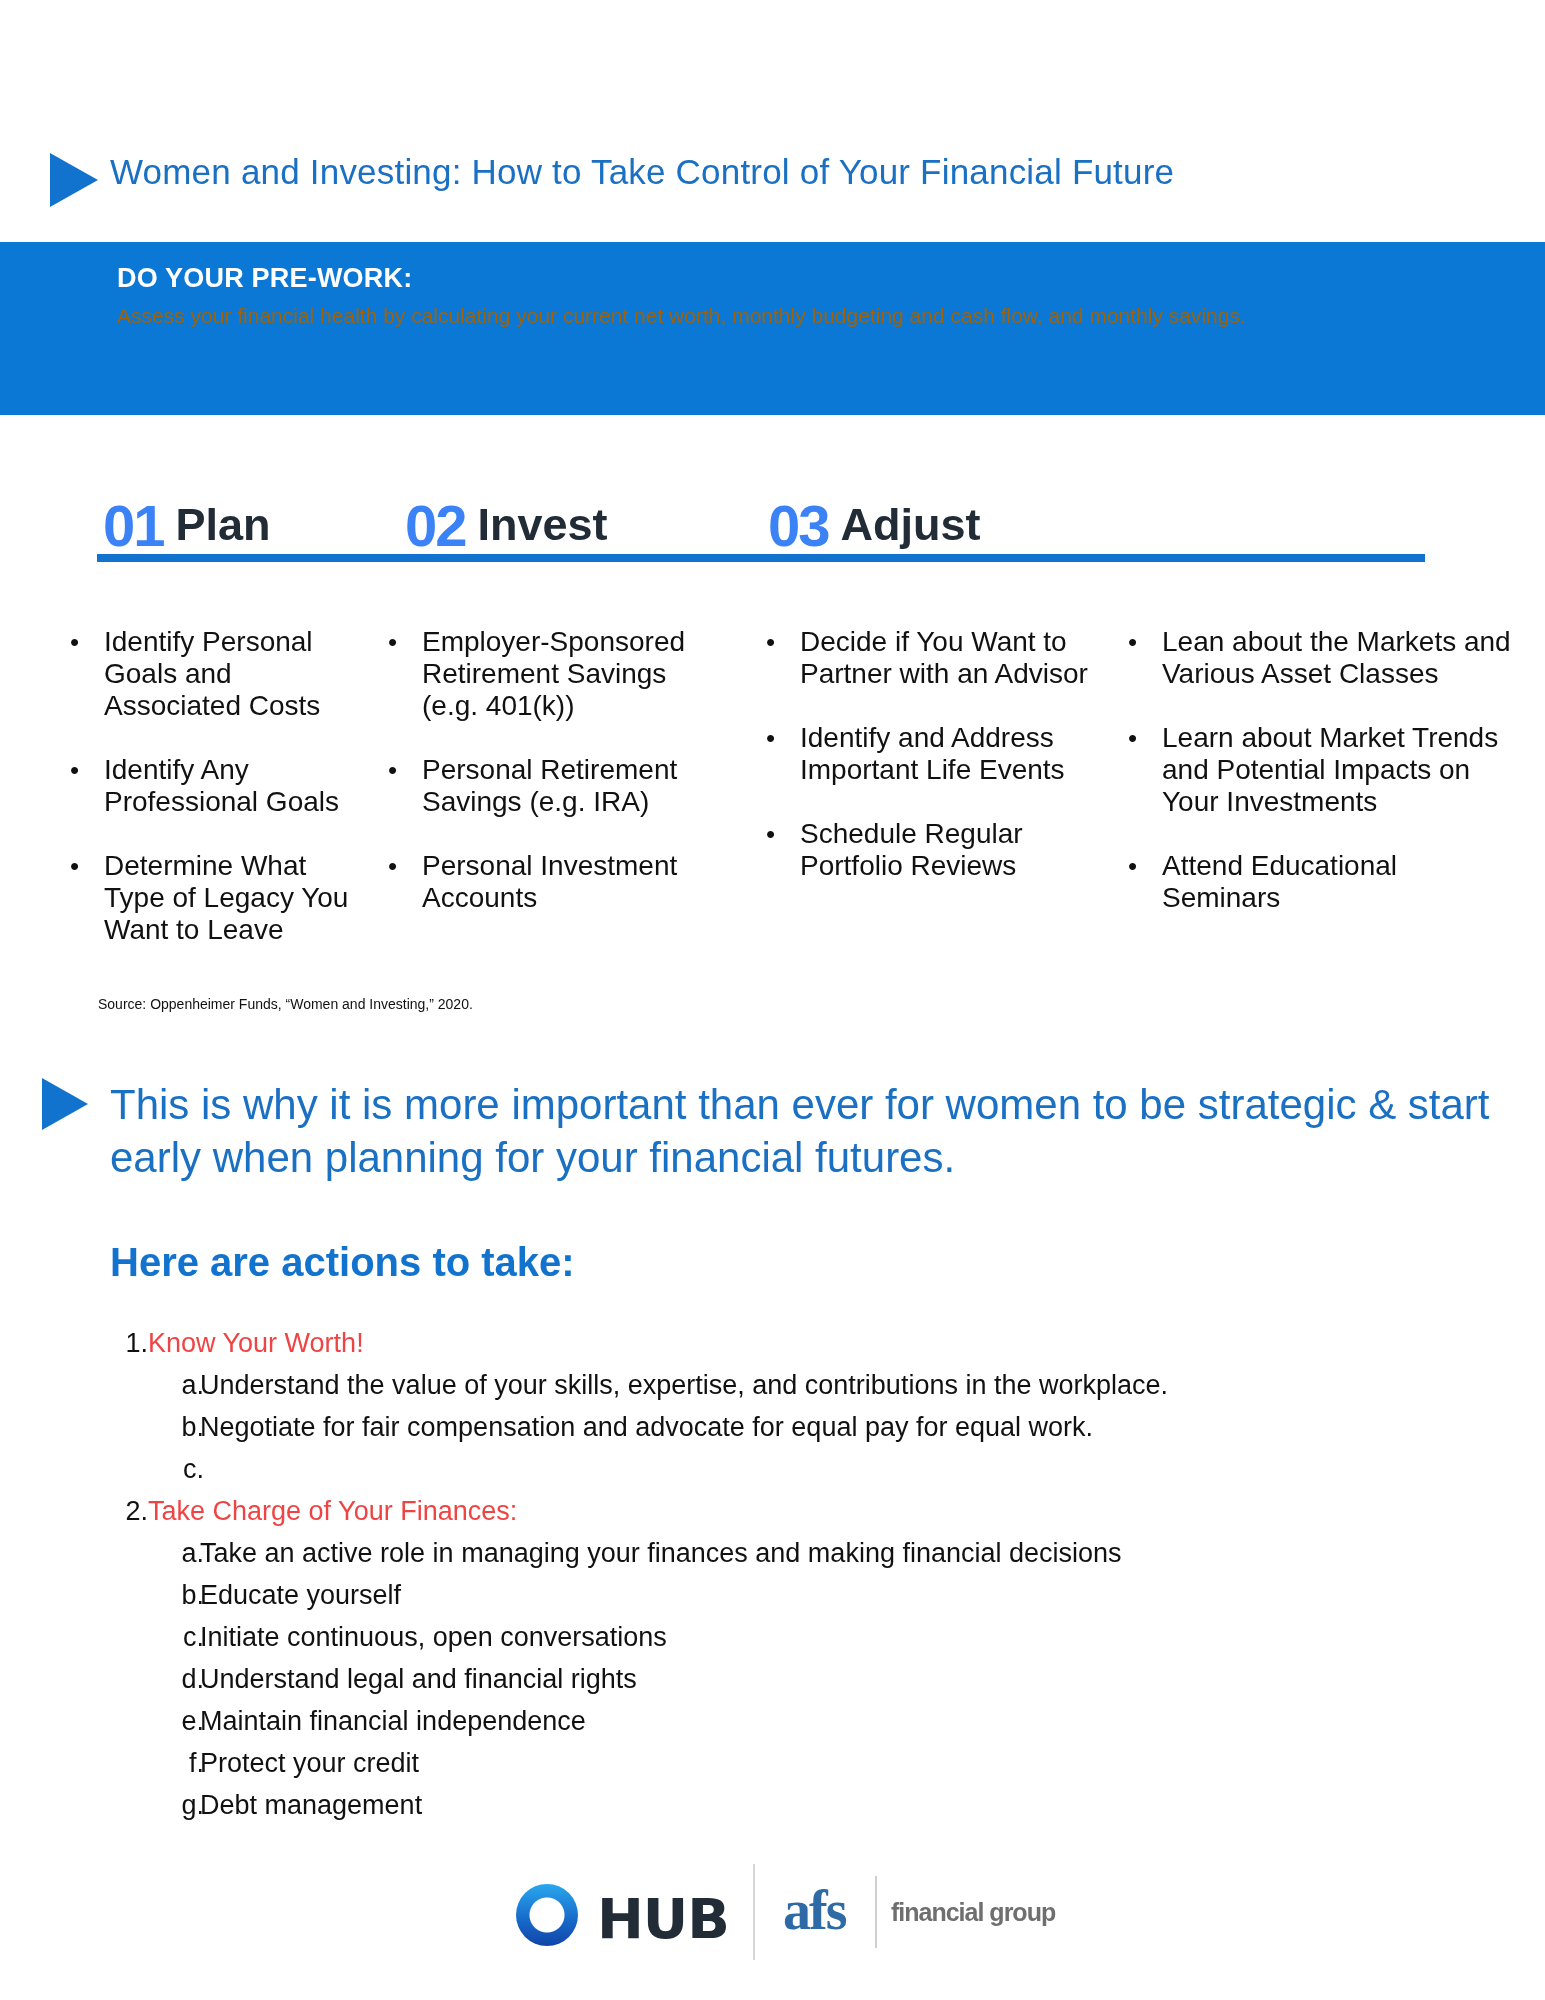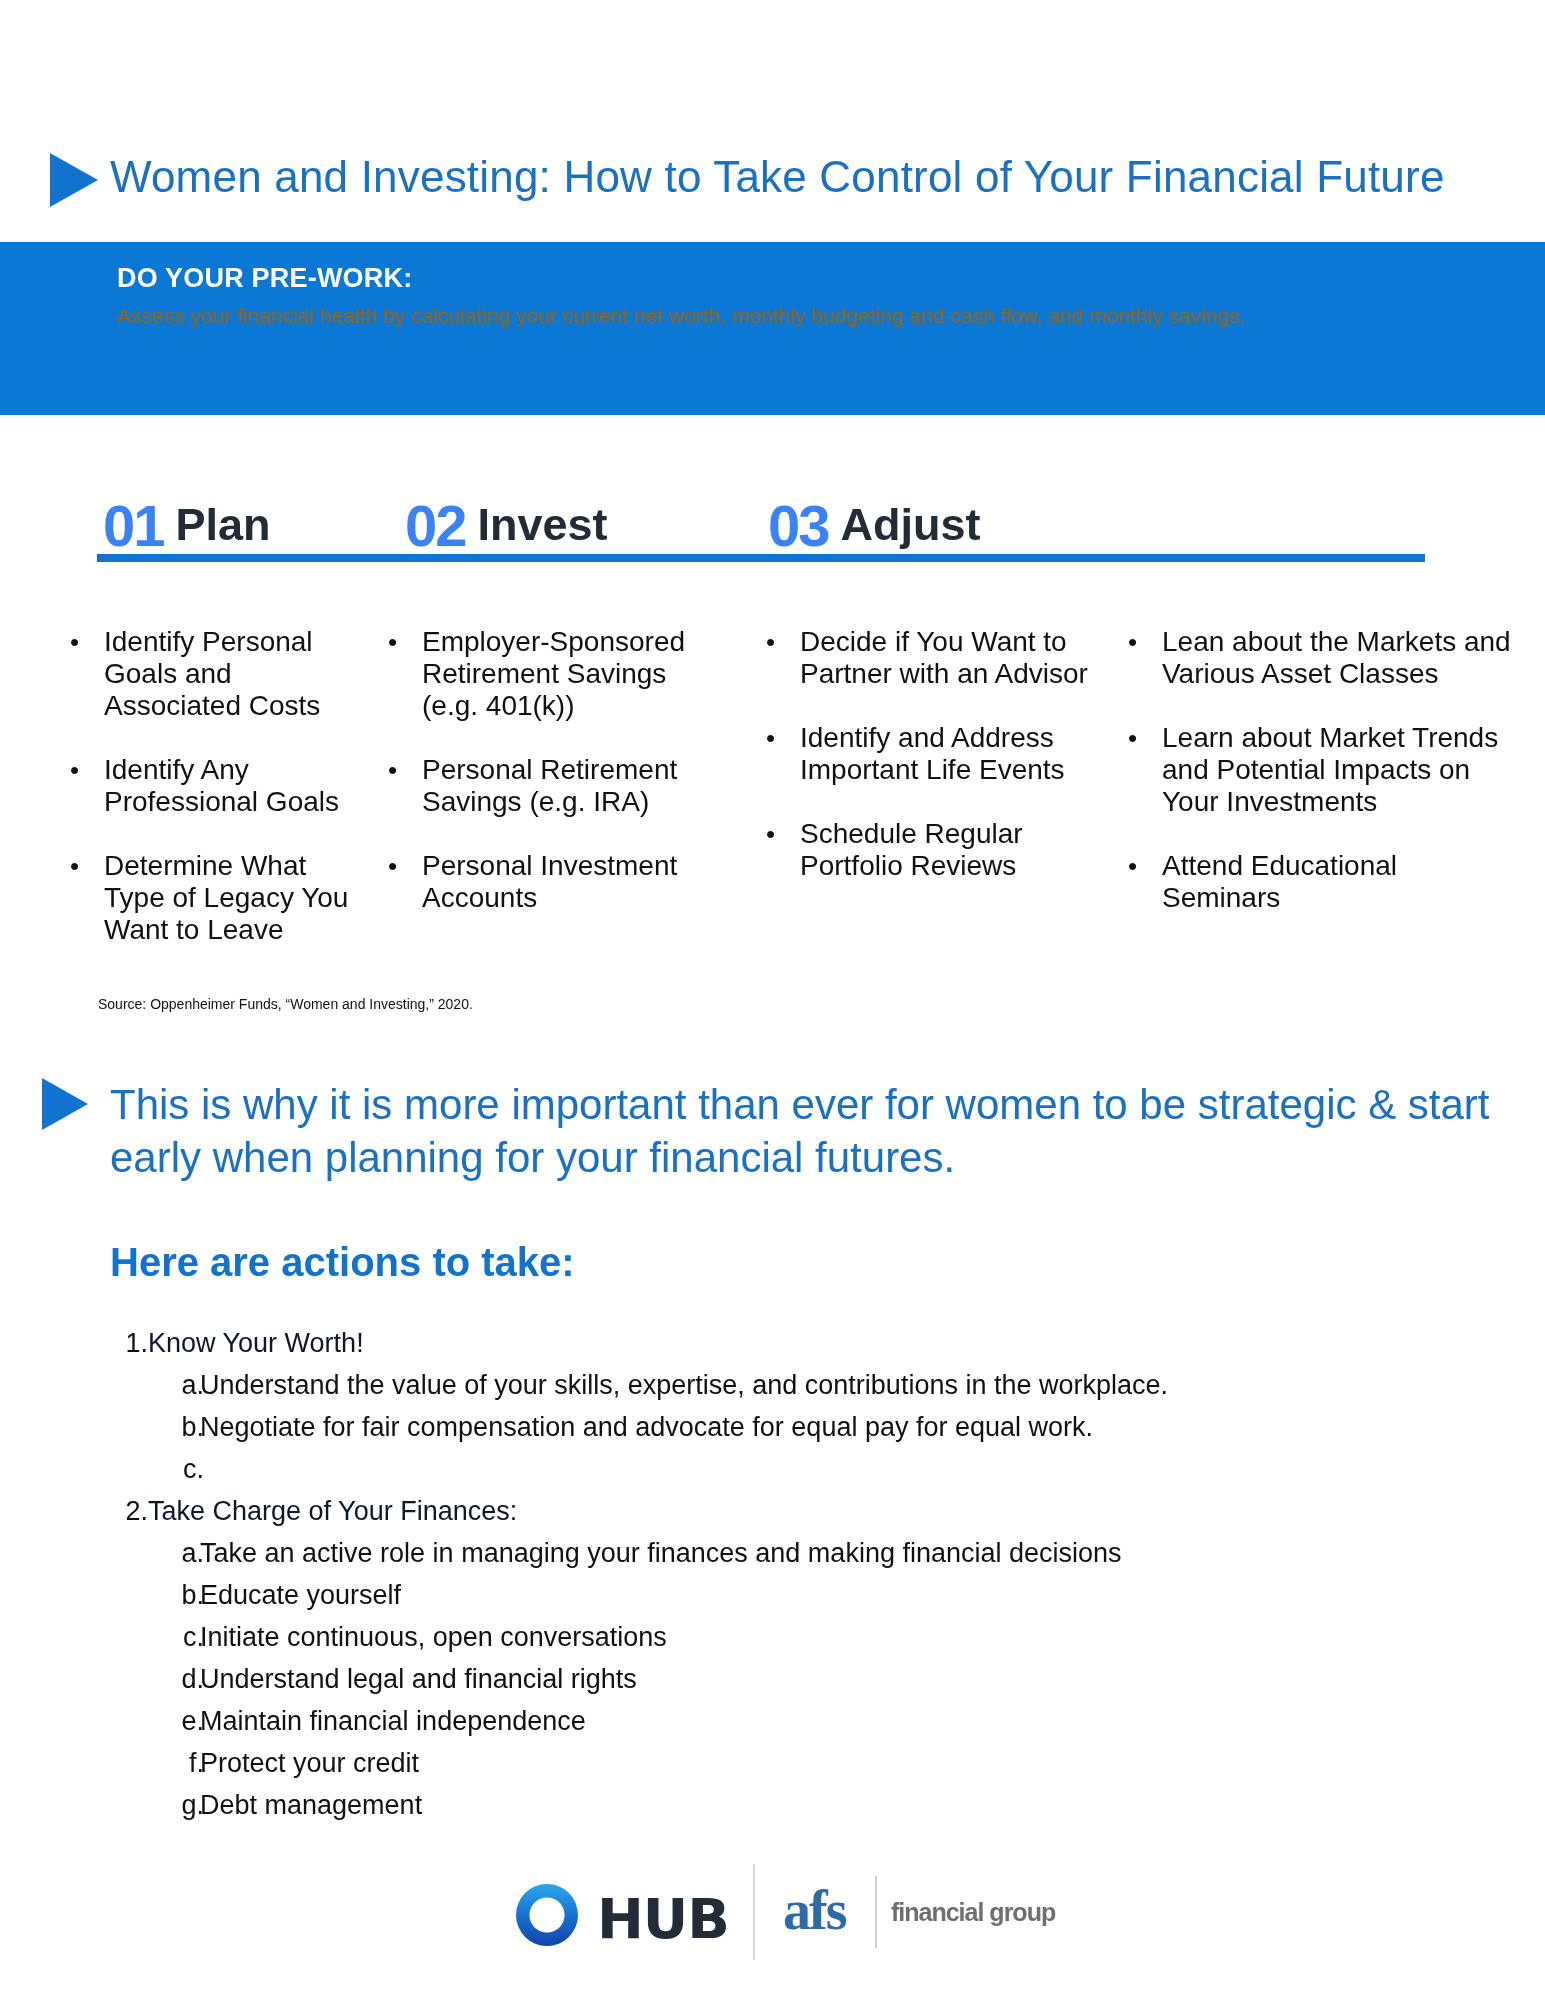--- a/index.html
+++ b/index.html
@@ -4,21 +4,21 @@
 <style>
   * { margin:0; padding:0; box-sizing:border-box; }
   html, body { width:1545px; height:2000px; background:#ffffff; overflow:hidden; }
   body { position:relative; font-family:"Liberation Sans", "DejaVu Sans", sans-serif; color:#111; }
   .abs { position:absolute; }
 
   .arrow { position:absolute; width:0; height:0; border-style:solid; }
   .title-arrow { left:50px; top:153px; border-width:27px 0 27px 48px; border-color:transparent transparent transparent #1273cf; }
   .title-arrow::after { content:""; }
 
-  .title { left:110px; top:152px; font-size:44px; color:#1a70c3; letter-spacing:0.2px; white-space:nowrap; font-weight:400; }
+  .title { left:110px; top:152px; font-size:35px; color:#1a70c3; letter-spacing:0.2px; white-space:nowrap; font-weight:400; }
 
   .band { left:0; top:242px; width:1545px; height:173px; background:#0b78d6; }
   .band-label { left:117px; top:263px; font-size:27px; font-weight:700; color:#fff; letter-spacing:0.2px; }
   .band-body { left:117px; top:295px; width:1250px; font-size:21px; line-height:42px; color:#a16207; }
 
   .steps { left:97px; top:492px; width:1330px; height:70px; }
   .step { position:absolute; top:0; white-space:nowrap; }
   .step-num { font-size:58px; font-weight:700; color:#3b82f6; letter-spacing:-2px; vertical-align:bottom; }
   .step-name { font-size:45px; font-weight:700; color:#222c37; margin-left:12px; vertical-align:bottom; position:relative; top:-8px; }
   .underline { left:97px; top:554px; width:1328px; height:8px; background:#1273cf; }
@@ -33,21 +33,21 @@
 
   .why-arrow { left:42px; top:1078px; border-width:26px 0 26px 46px; border-color:transparent transparent transparent #1273cf; }
   .why { left:110px; top:1078px; width:1380px; font-size:42px; line-height:53px; color:#1a70c3; }
 
   .actions-h { left:110px; top:1240px; font-size:40px; font-weight:700; color:#1273cf; }
 
   .list { left:110px; top:1322px; width:1300px; }
   .li-row { position:relative; height:42px; font-size:27px; line-height:42px; white-space:nowrap; }
   .li-num { position:absolute; width:38px; text-align:right; }
   .li-num.lvl1 { left:0; }
-  .li-text.lvl1 { position:absolute; left:38px; color:#0f172a; }
+  .li-text.lvl1 { position:absolute; left:38px; color:#ef4444; }
   .li-num.lvl2 { left:52px; width:42px; }
   .li-text.lvl2 { position:absolute; left:90px; color:#111; }
 
   .logos { left:515px; top:1864px; width:560px; height:100px; }
   .hub-ring { position:absolute; left:1px; top:20px; width:62px; height:62px; border-radius:50%;
               border:12px solid #1473d3; background:#fff; box-shadow: inset 0 0 0 0 #fff; }
   .hub-ring { background:radial-gradient(circle, #fff 0 17px, transparent 18px), linear-gradient(180deg,#2aa7ee,#1668c8 60%,#1244a8); border:none; }
   .hub-text { position:absolute; left:82px; top:22px; font-size:56px; font-weight:900; color:#222c37; letter-spacing:-1px; font-family:"DejaVu Sans", sans-serif; }
   .sep1 { position:absolute; left:238px; top:0; width:2px; height:96px; background:#d6d6d6; }
   .afs { position:absolute; left:268px; top:14px; font-size:56px; font-weight:700; color:#2d6aa6; letter-spacing:-2px; font-family:Liberation Serif, serif; }

